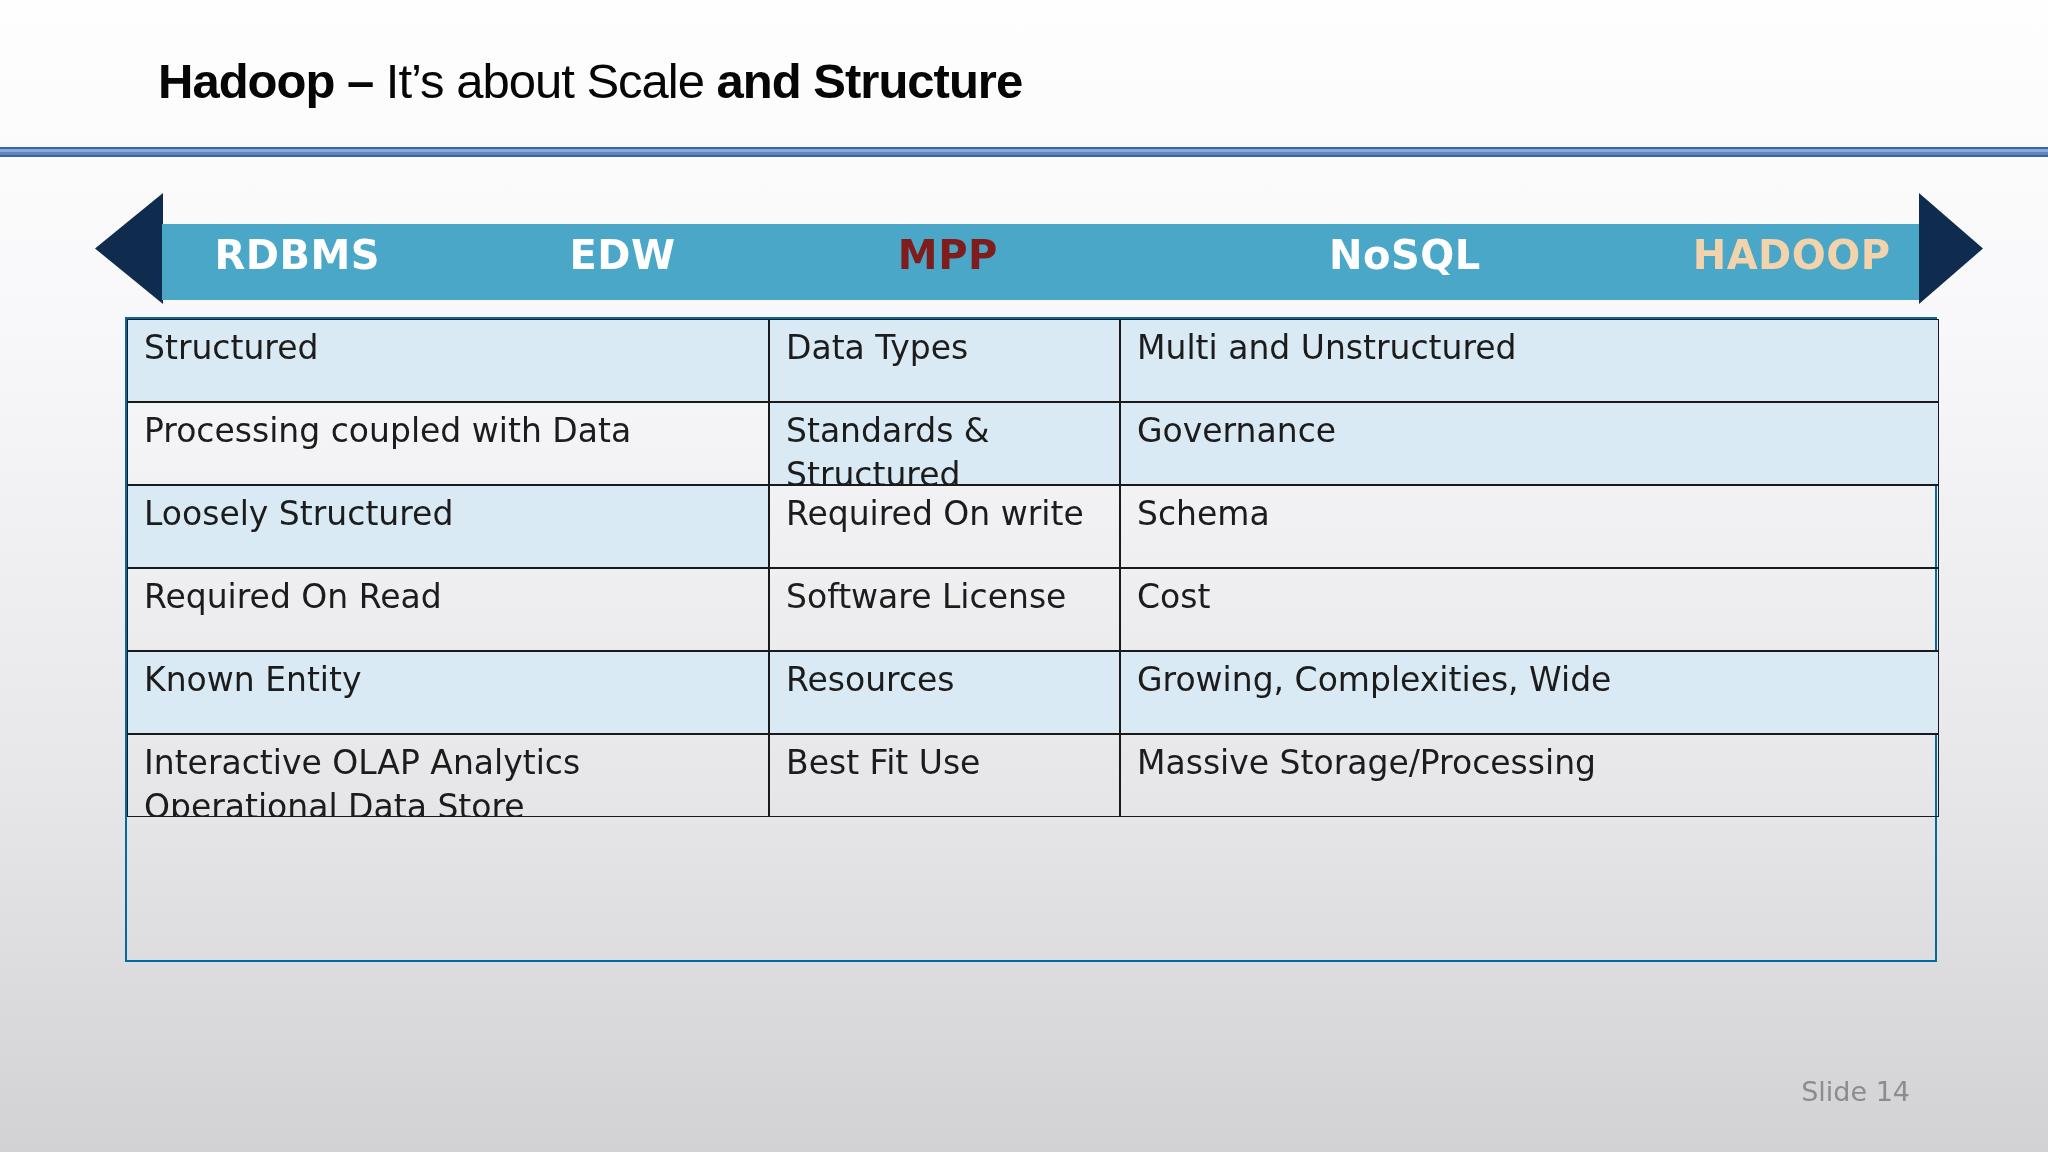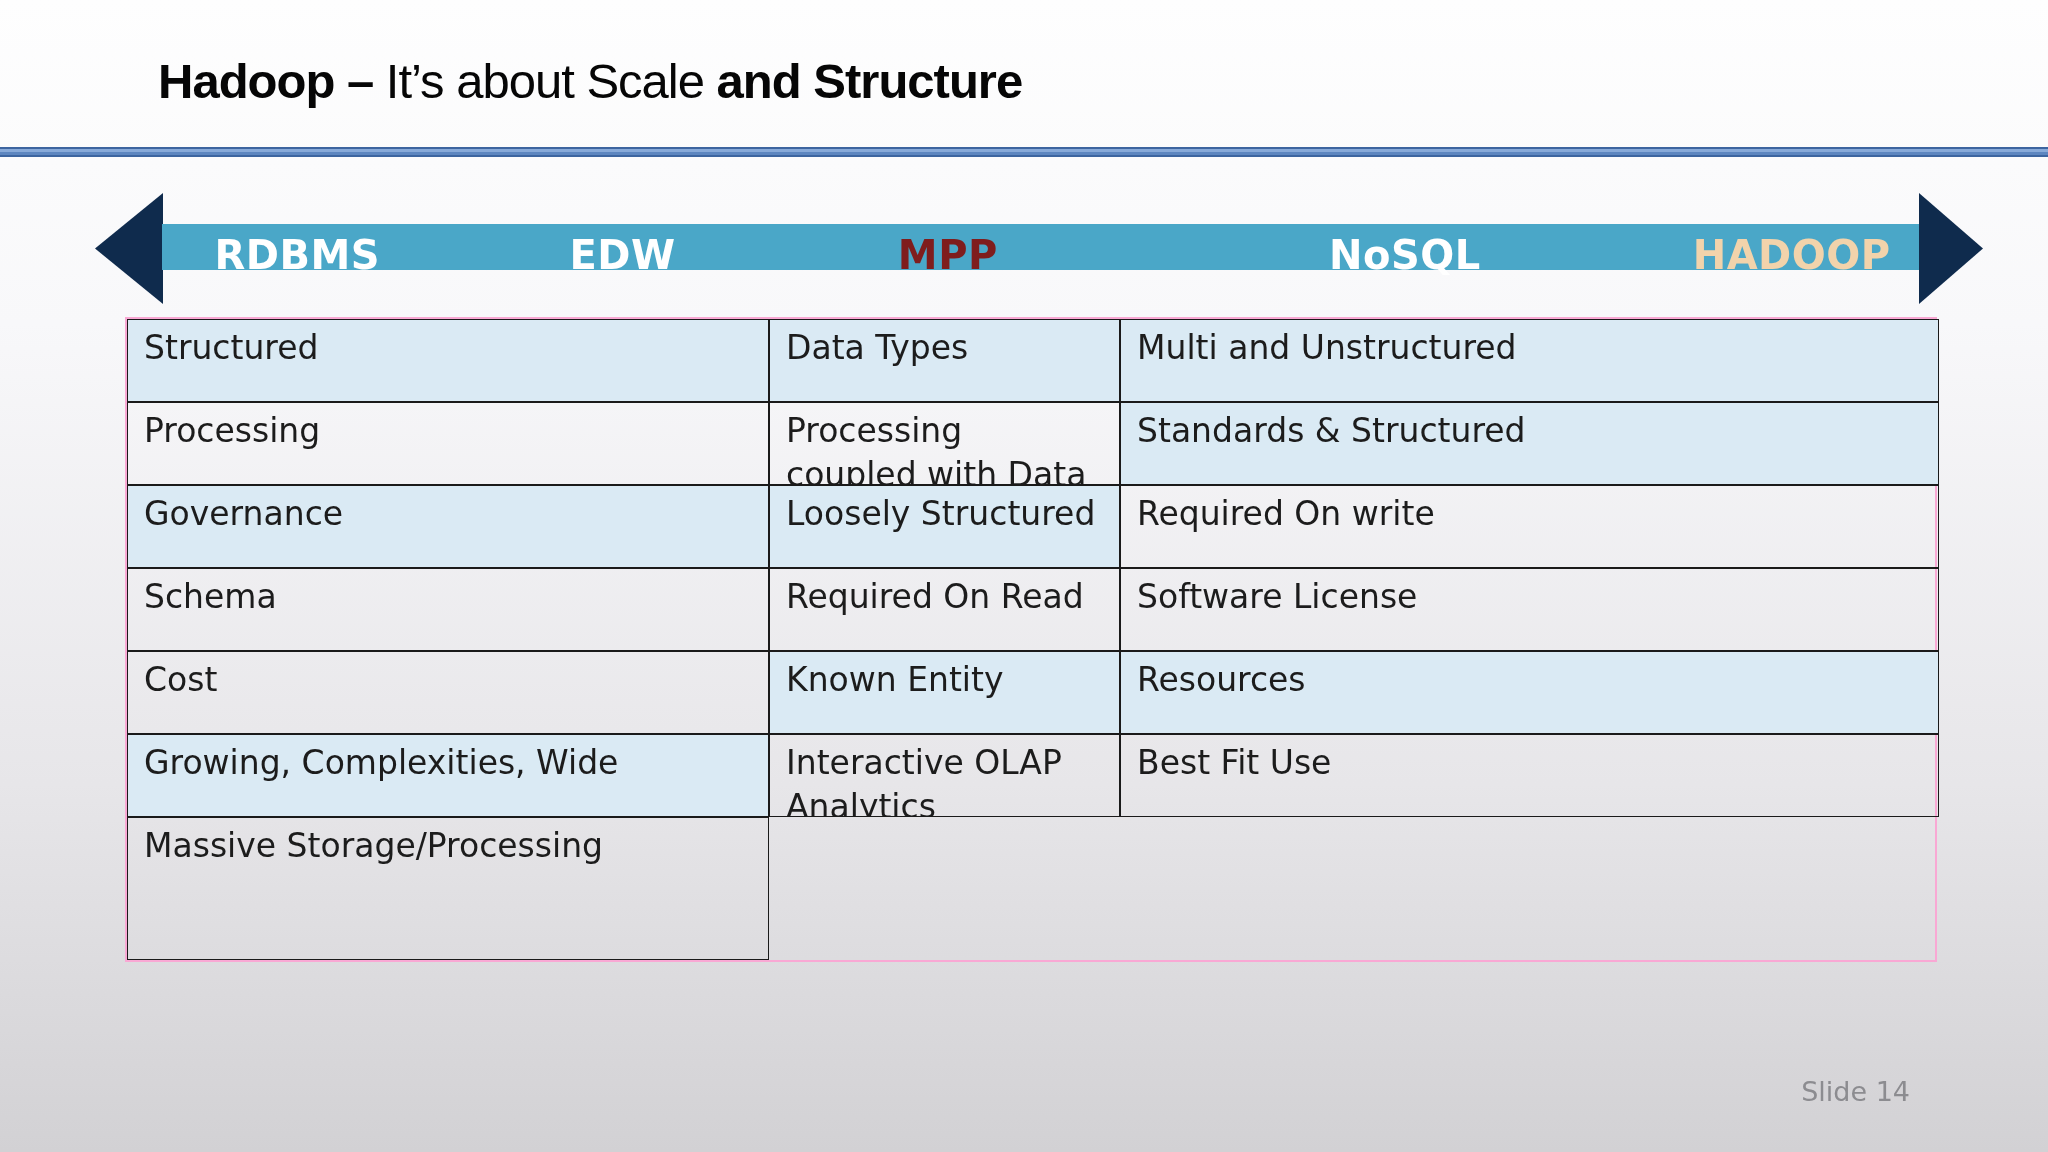--- a/index.html
+++ b/index.html
@@ -20,39 +20,39 @@
   .title-rule {
     position: absolute; left: 0; top: 147px; width: 2048px; height: 10px;
     background: linear-gradient(180deg,
       #3d65a0 0%, #3d65a0 16%,
       #88aad9 16%, #88aad9 52%,
       #5d86c0 52%, #5d86c0 78%,
       #3d65a0 78%, #3d65a0 100%);
   }
   .banner { position: absolute; left: 95px; top: 193px; width: 1888px; height: 111px; }
   .banner .band {
-    position: absolute; left: 67px; right: 63px; top: 31px; height: 46px;
+    position: absolute; left: 67px; right: 63px; top: 31px; height: 76px;
     background: var(--band-color, #4aa7c8);
   }
   .band-label {
     position: absolute; top: 0; transform: translateX(-50%);
     line-height: 62px; font-size: 40px; font-weight: 700; letter-spacing: 0.5px;
     white-space: nowrap;
   }
   .arrow-left, .arrow-right {
     position: absolute; top: 0; height: 111px; background: var(--arrow-color, #0f2b4d);
   }
   .arrow-left  { left: 0;  width: 68px; clip-path: polygon(100% 0, 0 50%, 100% 100%); }
   .arrow-right { right: 0; width: 64px; clip-path: polygon(0 0, 100% 50%, 0 100%); }
   .cmp-table {
     position: absolute; left: 125px; top: 317px; width: 1812px;
     display: grid;
     grid-template-columns: 642px 351px 819px;
     grid-template-rows: repeat(6, 83px) 143px;
-    border: 2px solid #f9a8d4;
+    border: 2px solid #0369a1;
     box-sizing: border-box;
   }
   .cell {
     border: 1px solid #1a1a1a;
     padding: 6px 16px 0 16px;
     font-size: 33px; color: #1c1c1c; line-height: 1.32;
     white-space: pre-line; overflow: hidden;
     background: transparent;
   }
   .cell.hl { background: var(--hl-color, #daeaf4); }
@@ -77,21 +77,20 @@
       <span class="band-label" style="left: 70.7%; color: rgb(255, 255, 255);">NoSQL</span>
       <span class="band-label" style="left: 92.7%; color: rgb(242, 211, 171);">HADOOP</span>
     </div>
   <div class="arrow-right"></div>
 </div>
 
 <div class="cmp-table">
     <div class="cell hl">Structured</div>
     <div class="cell hl">Data Types</div>
     <div class="cell hl">Multi and Unstructured</div>
-    <div class="cell">Processing</div>
     <div class="cell">Processing coupled with Data</div>
     <div class="cell hl">Standards &amp; Structured</div>
     <div class="cell hl">Governance</div>
     <div class="cell hl">Loosely Structured</div>
     <div class="cell">Required On write</div>
     <div class="cell">Schema</div>
     <div class="cell">Required On Read</div>
     <div class="cell">Software License</div>
     <div class="cell">Cost</div>
     <div class="cell hl">Known Entity</div>

